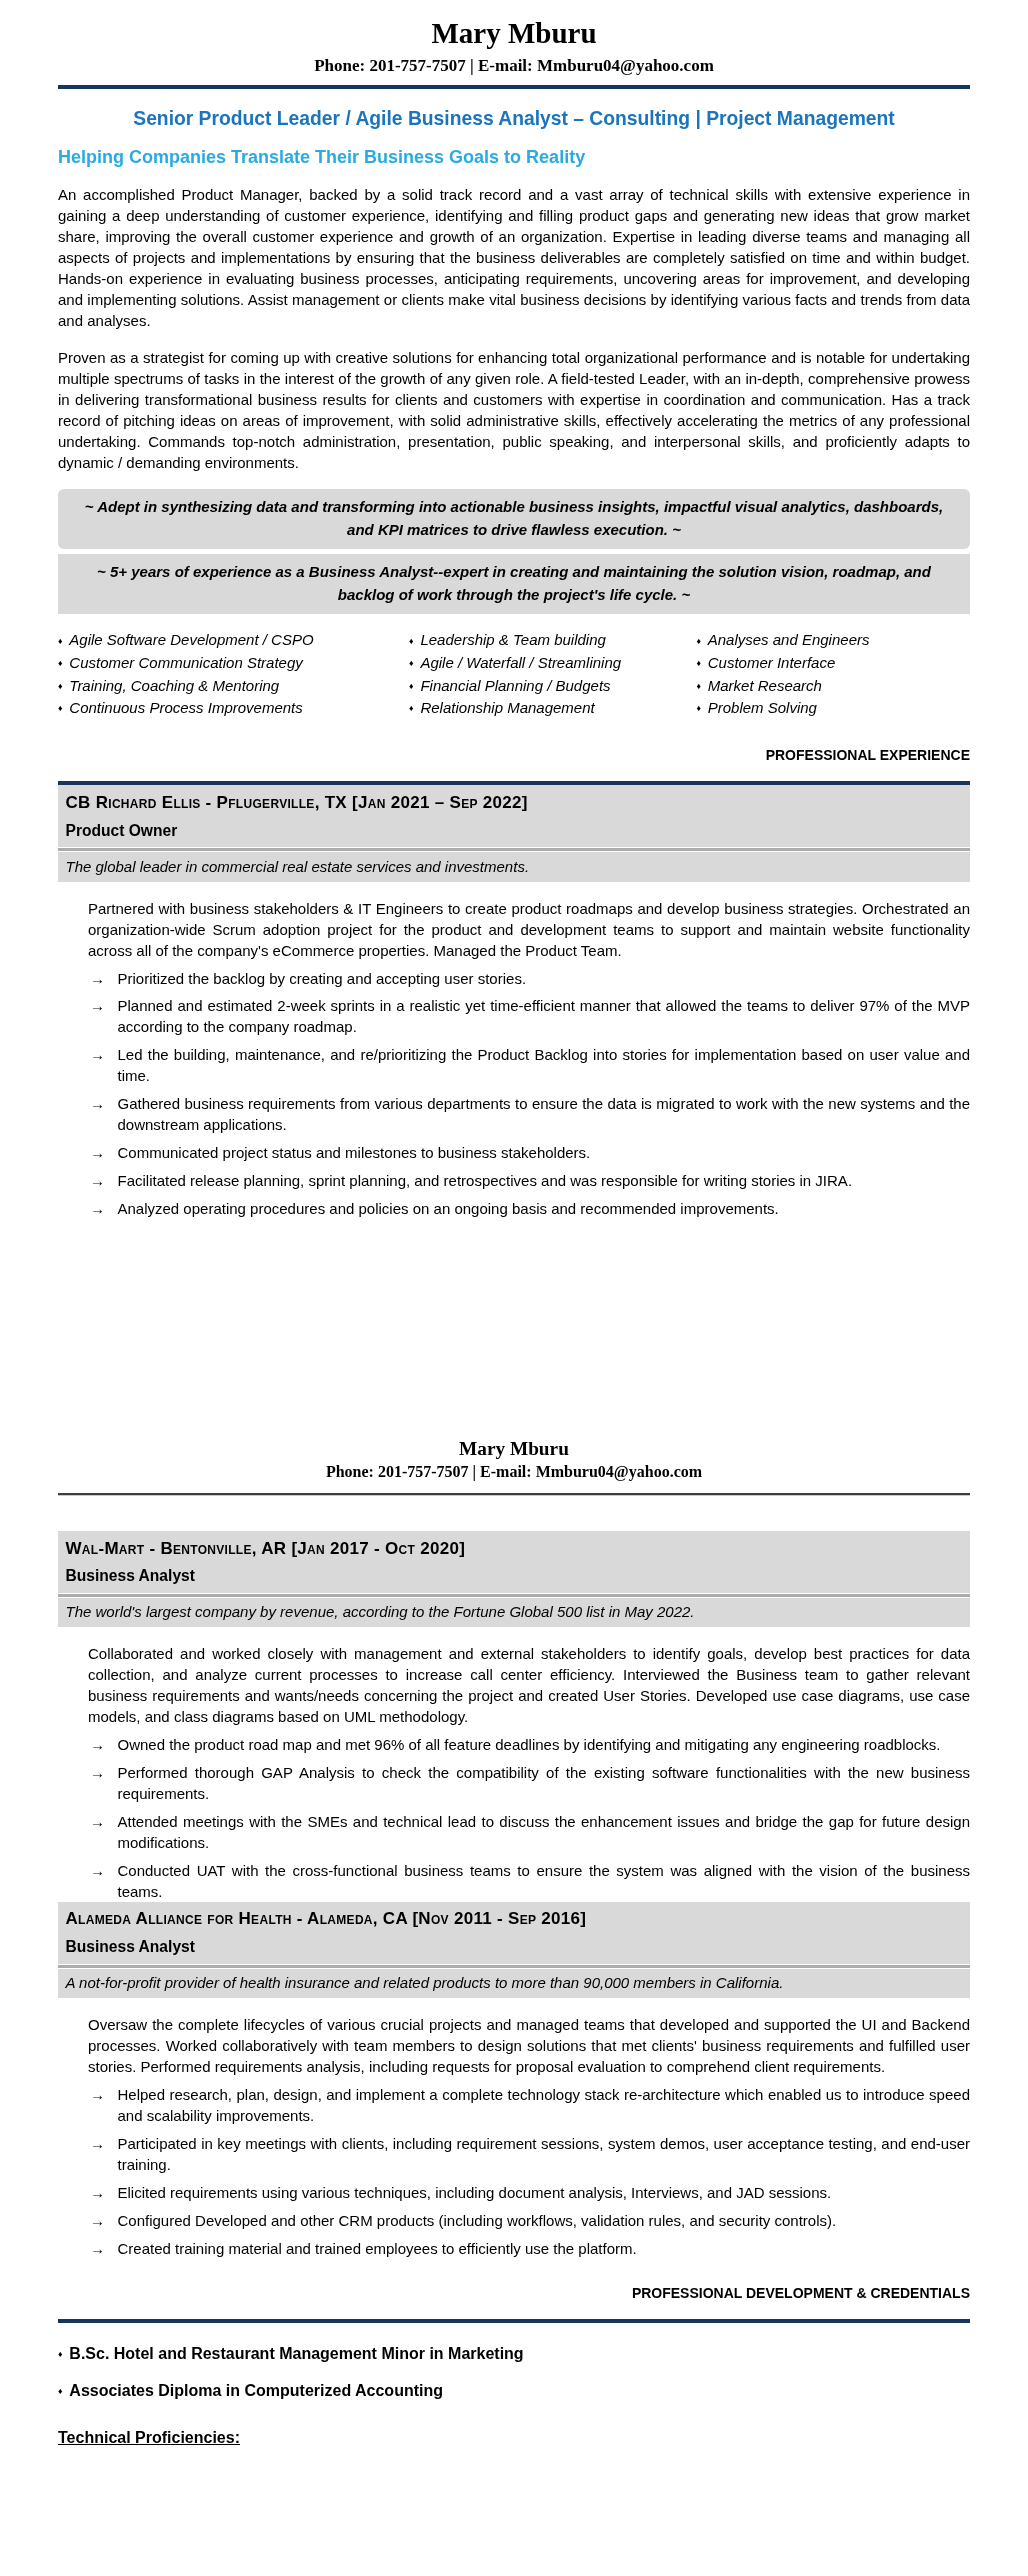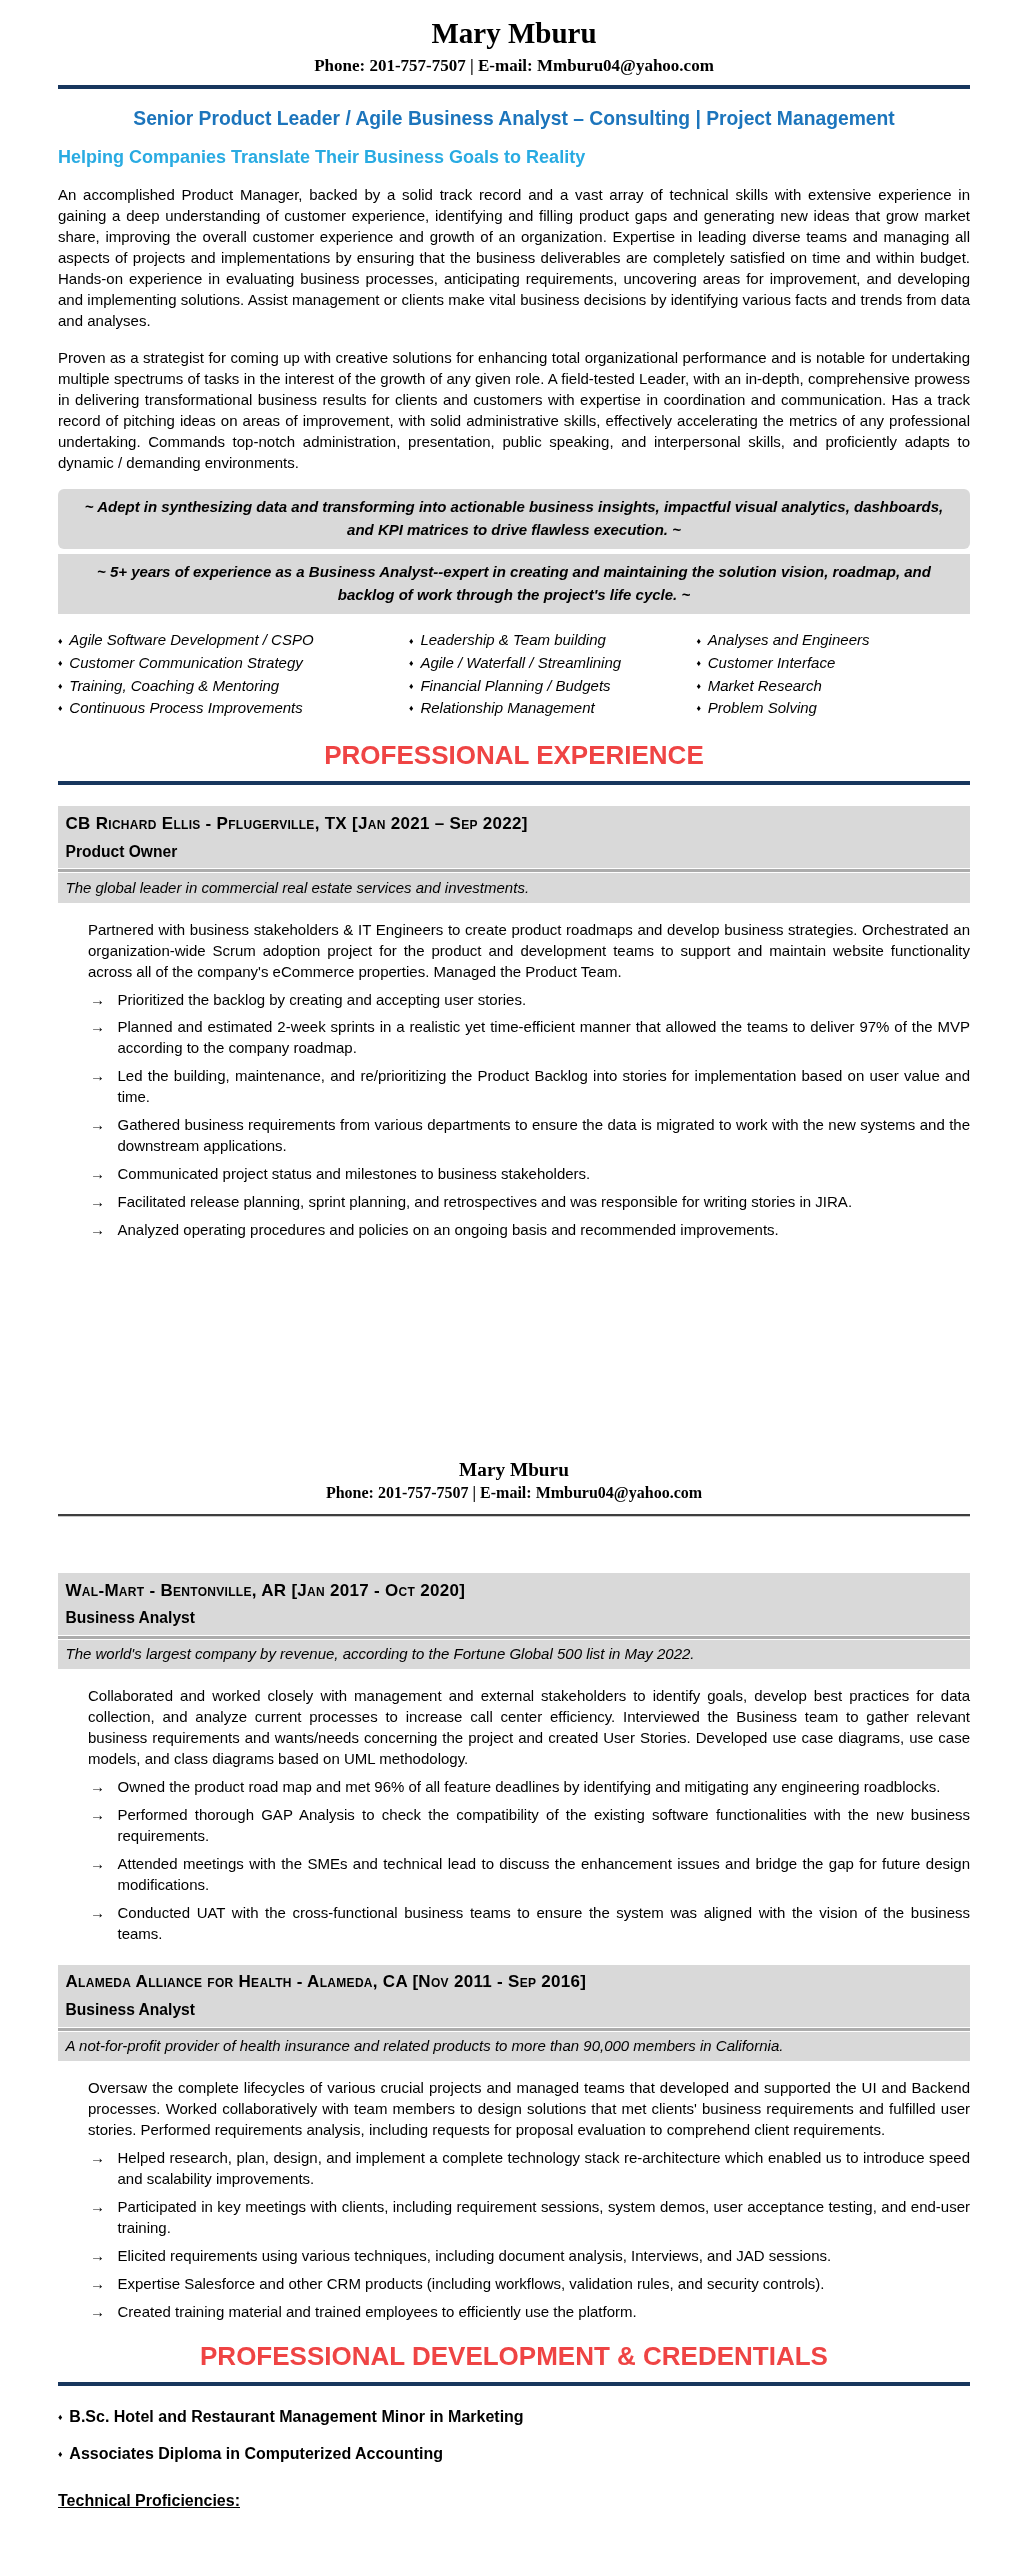--- a/index.html
+++ b/index.html
@@ -45,27 +45,27 @@
   
   .skills { display:flex; margin-top:16px; }
   .skills .col0 { width:38.5%; }
   .skills .col1 { width:31.5%; }
   .skills .col2 { width:30%; }
   .skill { display:flex; align-items:baseline; font-style:italic; font-size:15px; line-height:20.6px; }
   .diamond { font-size:8.7px; margin-right:6.9px; flex:0 0 auto; position:relative; top:-1.9px; font-style:normal; }
 
   
   h2.section {
-    text-align:center; color:#ef4444; font-weight:bold; font-size:26px;
+    text-align:right; color:#000000; font-weight:bold; font-size:14px;
     margin:22.5px 0 0 0; line-height:24px;
   }
   .section-rule { height:4.4px; background:#17365D; border:none; margin:13.7px 0 0 0; }
 
   
-  .job { margin-top:21px; }
+  .job { }
   .job-head { background:#D9D9D9; padding:7.5px 8.7px 7.5px 7.5px; }
   .company {
     font-weight:bold; font-size:17px; font-variant:small-caps; letter-spacing:0.3px;
   }
   .role { font-weight:bold; font-size:15.6px; margin-top:8.7px; }
   .job-sep { height:3.1px; background:#ACACAC; border-top:1.9px solid #fff; border-bottom:1.9px solid #fff; }
   .job-tag { background:#D9D9D9; font-style:italic; font-size:15px; padding:5.6px 8.7px 6.9px 7.5px; }
 
   .job-intro {
     margin:16px 0 0 30px; font-size:15px; line-height:21px; text-align:justify;
@@ -263,21 +263,21 @@
       <div class="bullet">
           <span class="arrow">→</span>
           <span class="btext">Participated in key meetings with clients, including requirement sessions, system demos, user acceptance testing, and end-user training.</span>
         </div>
       <div class="bullet">
           <span class="arrow">→</span>
           <span class="btext">Elicited requirements using various techniques, including document analysis, Interviews, and JAD sessions.</span>
         </div>
       <div class="bullet">
           <span class="arrow">→</span>
-          <span class="btext">Expertise Salesforce and other CRM products (including workflows, validation rules, and security controls).</span>
+          <span class="btext">Configured Developed and other CRM products (including workflows, validation rules, and security controls).</span>
         </div>
       <div class="bullet">
           <span class="arrow">→</span>
           <span class="btext">Created training material and trained employees to efficiently use the platform.</span>
         </div>
     </div>
   </div>
 
   <h2 class="section">PROFESSIONAL DEVELOPMENT &amp; CREDENTIALS</h2>
   <div class="section-rule"></div>

